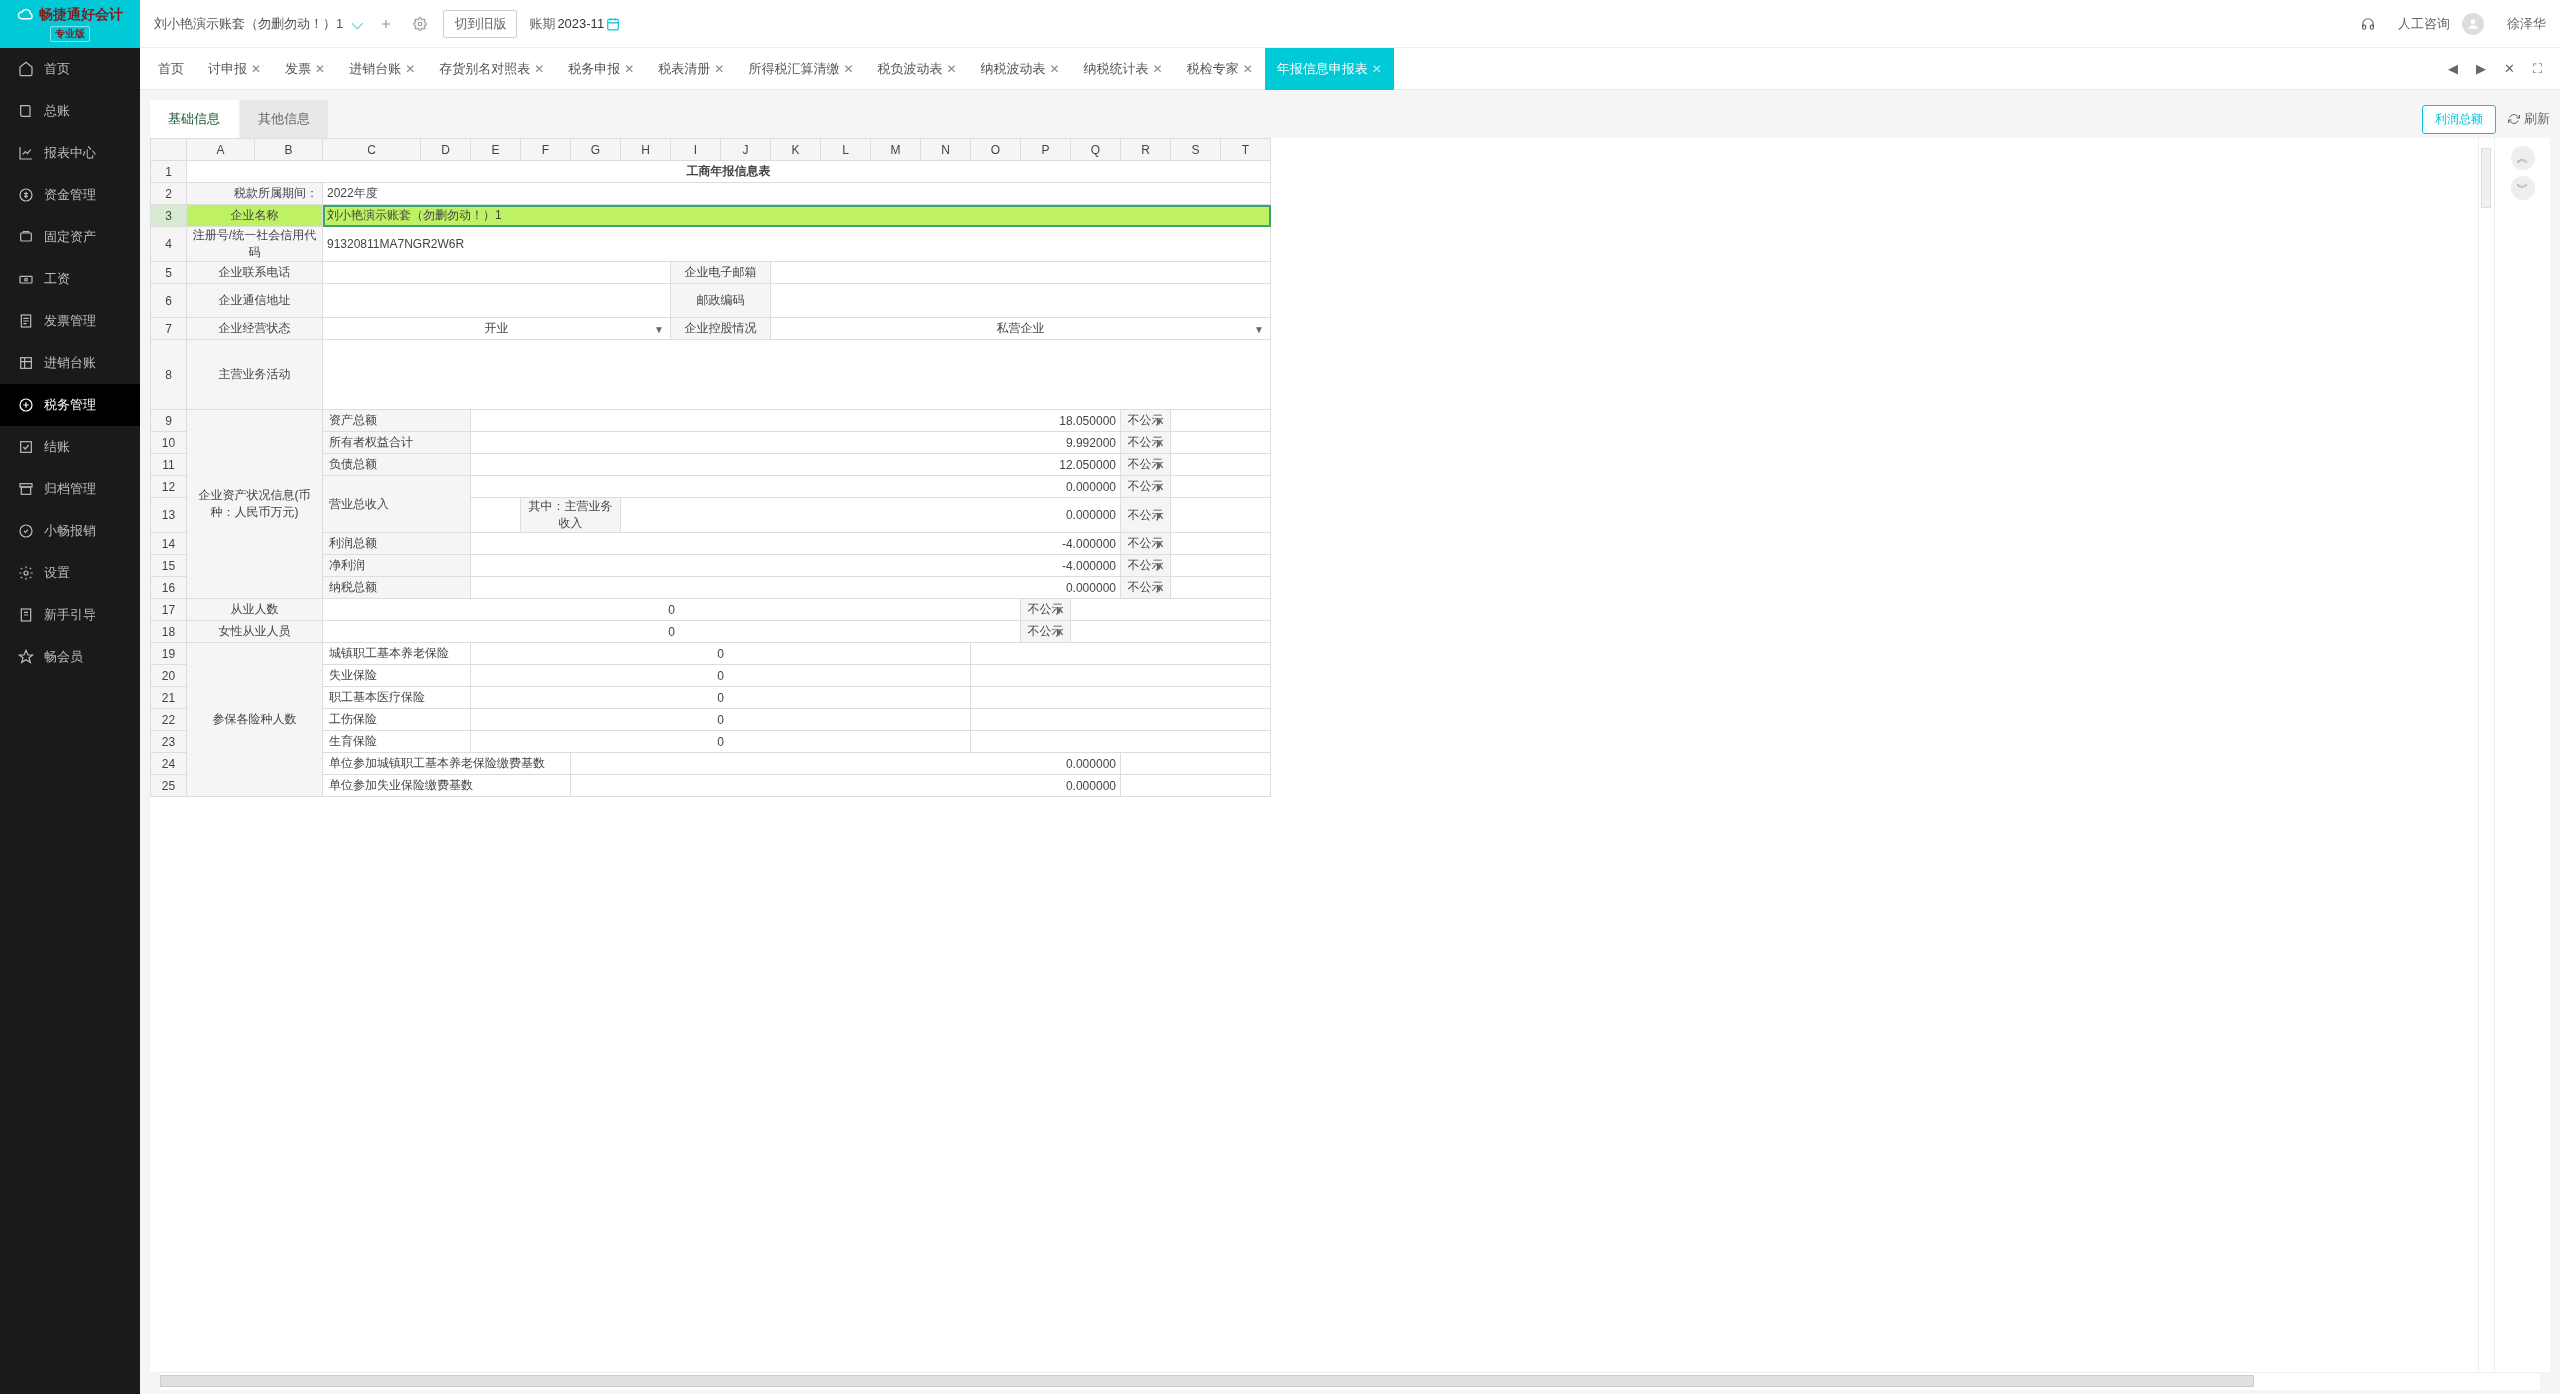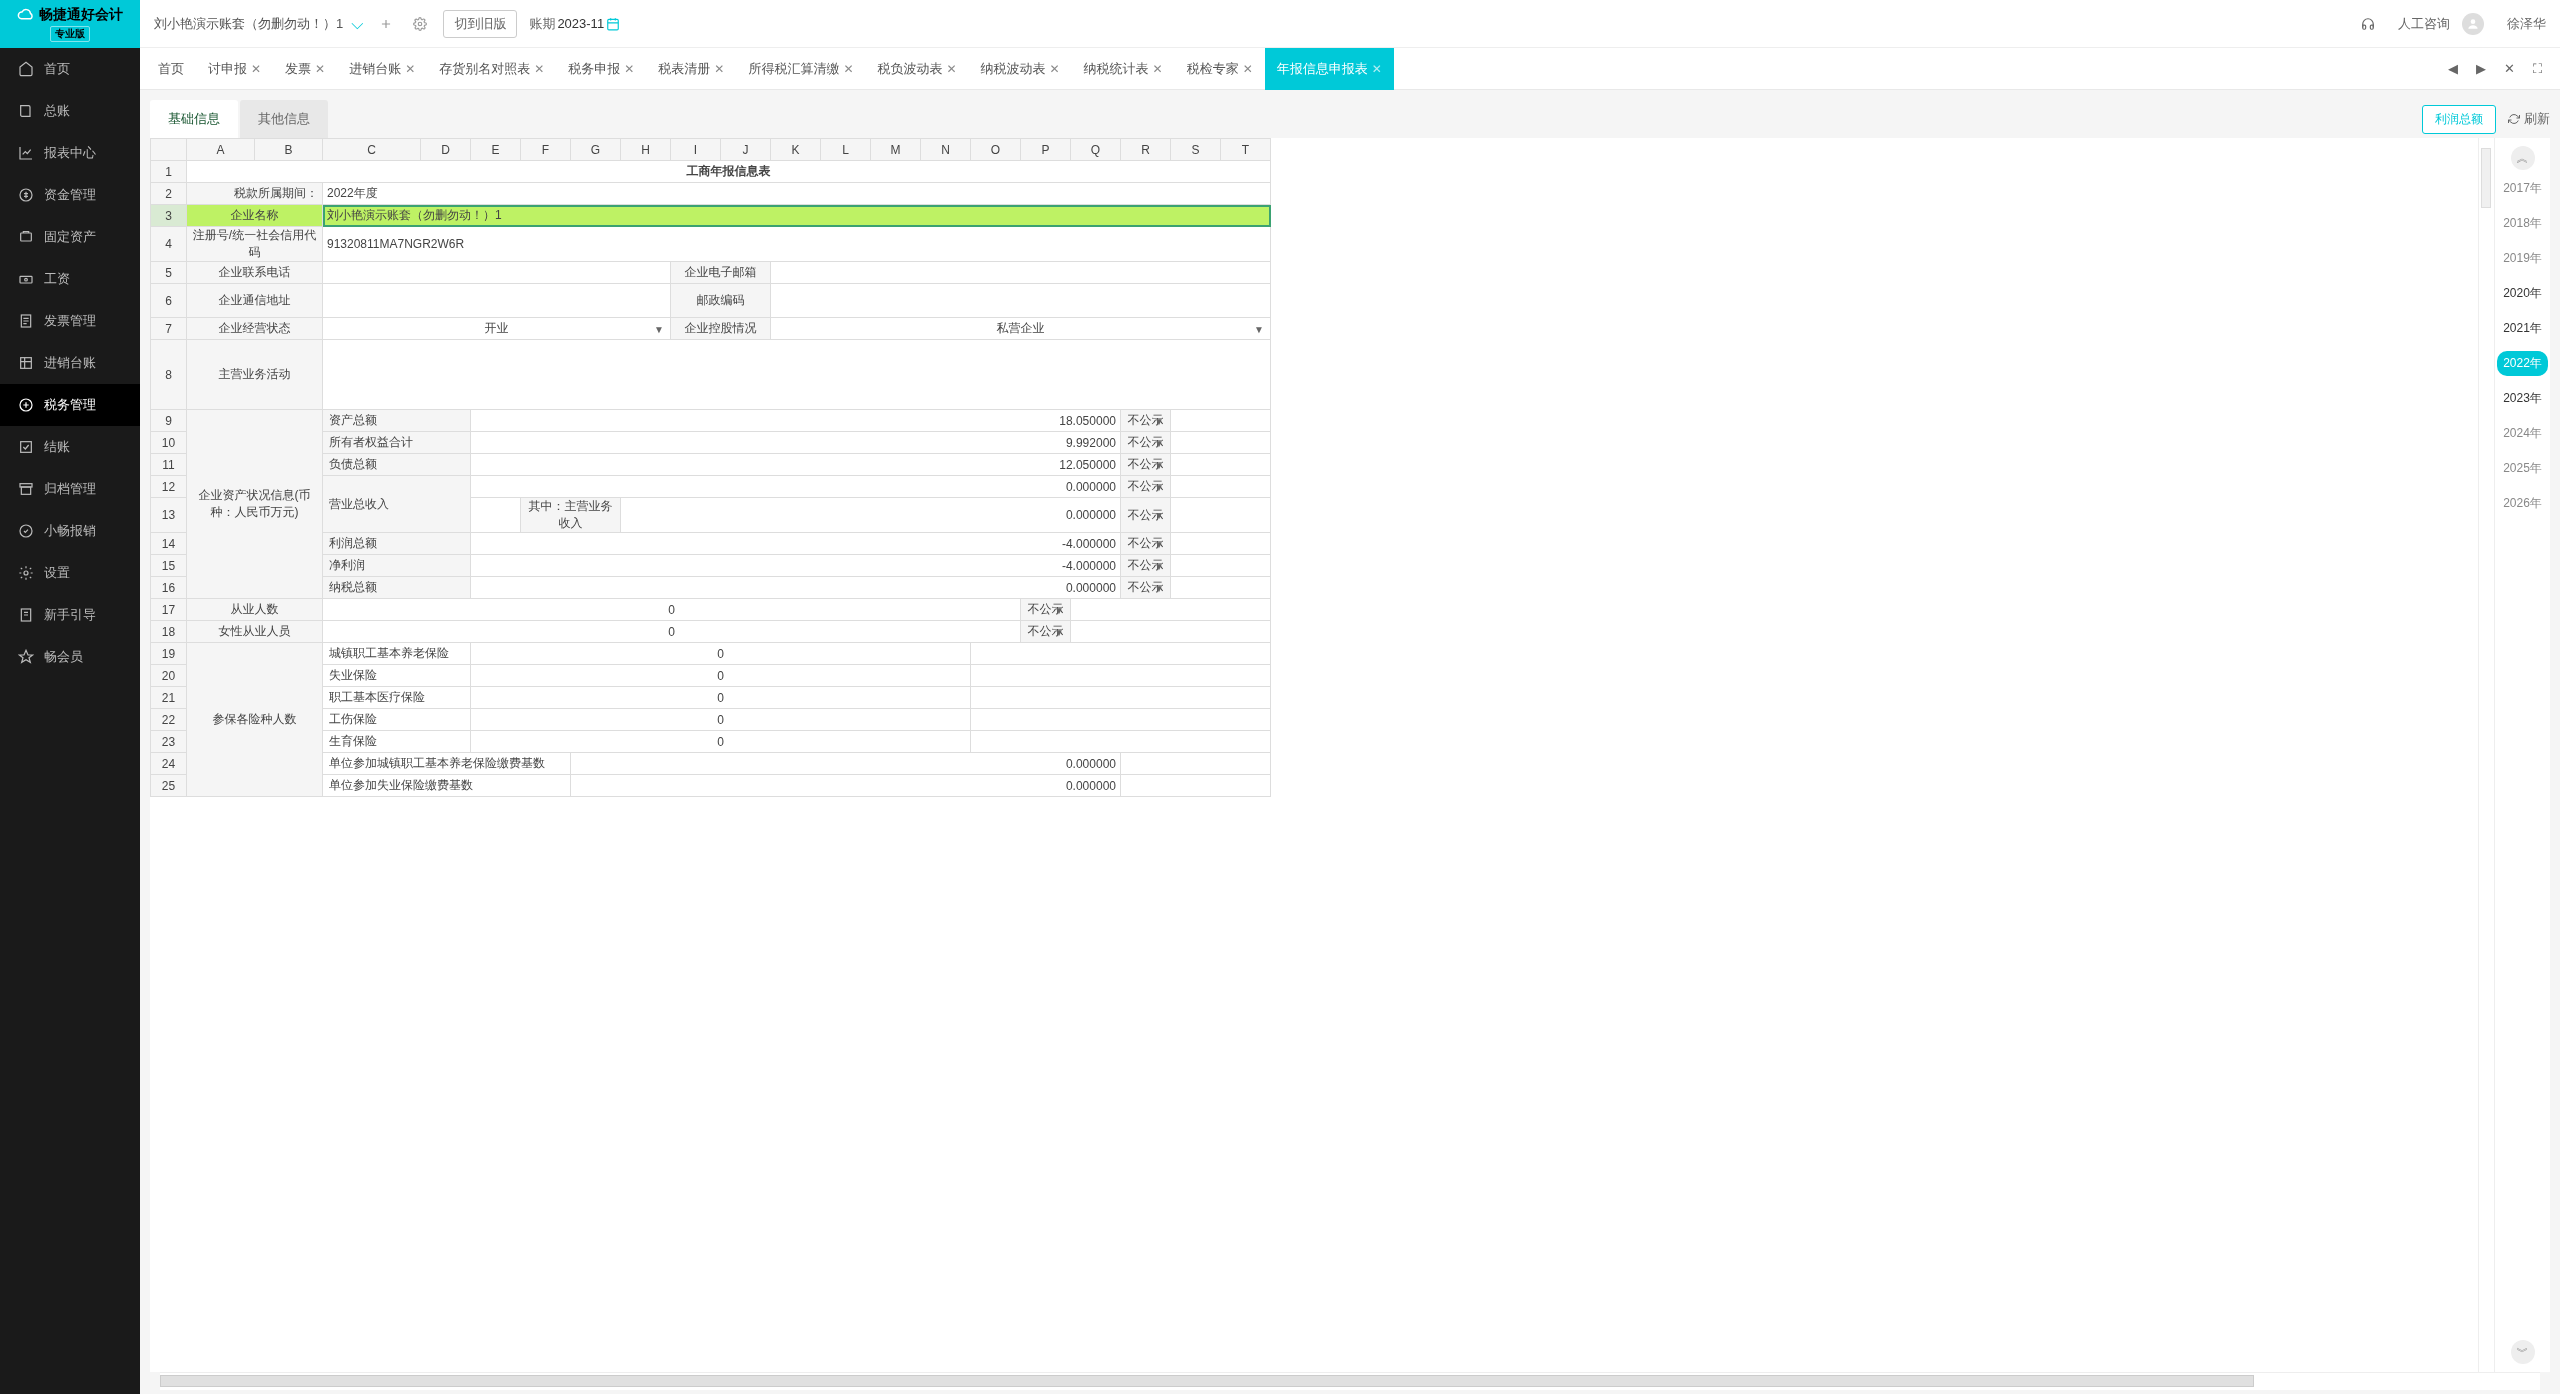--- a/index.html
+++ b/index.html
@@ -1,21 +1,21 @@
 <!DOCTYPE html>
 <html><head>
 <meta charset="utf-8">
 <style>
 * { box-sizing: border-box; margin: 0; padding: 0; }
 body { font-family: "Microsoft YaHei", Arial, sans-serif; font-size: 13px; color: #333; background: #fff; overflow: hidden; }
 .app { display: flex; height: 100vh; width: 100vw; }
 
 
 .sidebar { width: 140px; background: #1a1a1a; color: #ccc; display: flex; flex-direction: column; flex-shrink: 0; }
-.logo { height: 48px; background: #00c9d8; display: flex; align-items: center; justify-content: center; color: #000000; font-size: 14px; font-weight: bold; flex-direction: column; padding: 13px; }
+.logo { height: 48px; background: #00c9d8; display: flex; align-items: center; justify-content: center; color: #7f1d1d; font-size: 14px; font-weight: bold; flex-direction: column; padding: 13px; }
 .logo-main { display: flex; align-items: center; gap: 4px; }
 .logo-sub { font-size: 10px; margin-top: 2px; border: 1px solid rgba(255,255,255,0.5); padding: 0 4px; border-radius: 2px; }
 .nav-item { display: flex; align-items: center; padding: 12px 18px; cursor: pointer; color: #bbb; gap: 10px; }
 .nav-item.active { background: #000; color: #fff; }
 .nav-icon { width: 16px; height: 16px; display: inline-flex; align-items: center; justify-content: center; }
 
 
 .main { flex: 1; display: flex; flex-direction: column; overflow: hidden; }
 
 
@@ -548,32 +548,20 @@
                   <td colspan="3"></td>
                 </tr>
               </tbody>
             </table>
         </div>
         <div class="vslider">
           <div class="vslider-thumb" style="top:10px;height:60px;"></div>
         </div>
         <div class="year-bar">
           <div class="year-nav">︽</div>
-          <div id="year-list" style="display:flex;flex-direction:column;gap:10px;align-items:center;flex:1;">
-              <div class="year-item">2017年</div>
-              <div class="year-item">2018年</div>
-              <div class="year-item">2019年</div>
-              <div class="year-item avail">2020年</div>
-              <div class="year-item avail">2021年</div>
-              <div class="year-item active">2022年</div>
-              <div class="year-item avail">2023年</div>
-              <div class="year-item">2024年</div>
-              <div class="year-item">2025年</div>
-              <div class="year-item">2026年</div>
-            </div>
           <div class="year-nav">︾</div>
         </div>
       </div>
       <div class="hscroll">
         <div class="hscroll-thumb" style="left:0;width:88%;"></div>
       </div>
     </div>
   </div>
 </div>
 

